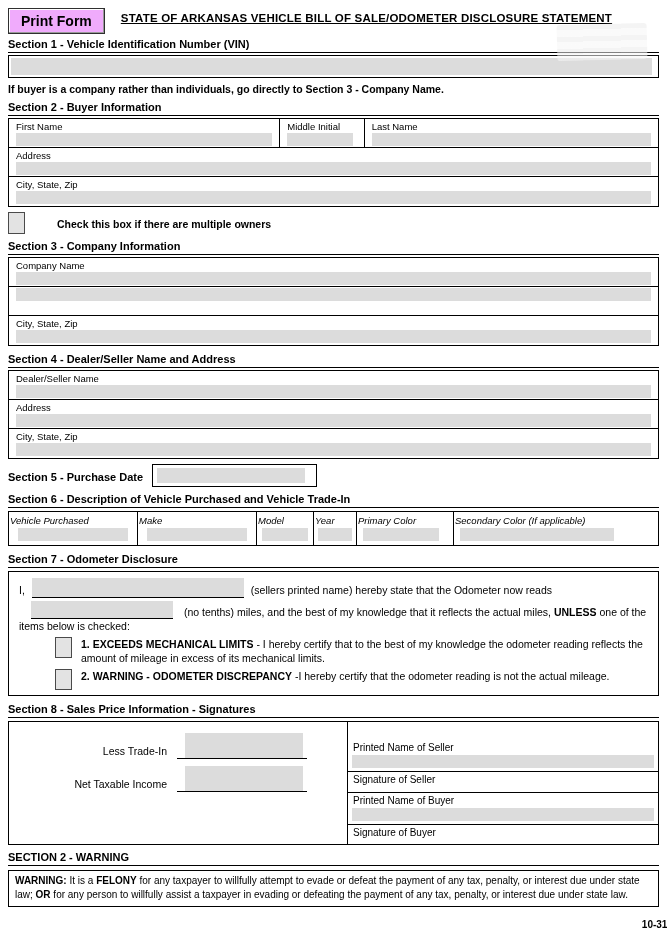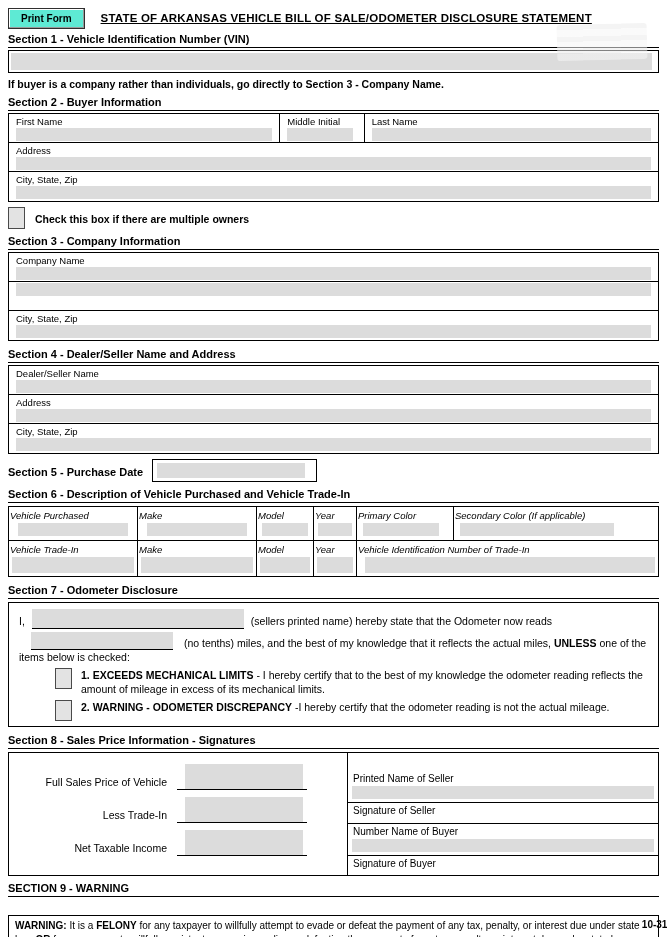--- a/index.html
+++ b/index.html
@@ -4,22 +4,22 @@
 <style>
   html,body { margin:0; padding:0; background:#fff; }
   .page {
     position:relative; width:667px; height:937px; box-sizing:border-box;
     padding:8px 8px 0 8px; overflow:hidden; background:#fff; color:#000;
     font-family:"Liberation Sans", sans-serif;
   }
   
   .header { display:flex; align-items:flex-start; }
   .print-btn {
-    font-family:"Liberation Sans",sans-serif; font-size:10px; font-weight:bold;
-    padding:4px 12px; background:#5eead4; border:1.5px solid #2f2f2f;
+    font-family:"Liberation Sans",sans-serif; font-size:14px; font-weight:bold;
+    padding:4px 12px; background:#f0abfc; border:1.5px solid #2f2f2f;
     box-shadow: inset -1px -1px 0 #9a9a9a, inset 1px 1px 0 #ffffff; cursor:pointer;
   }
   .title { font-size:11.5px; font-weight:bold; text-decoration:underline; margin-left:16px; margin-top:4px; letter-spacing:0.2px; }
   .watermark { position:absolute; top:24px; right:20px; width:90px; height:36px; opacity:0.55;
     background:repeating-linear-gradient(0deg,#f6f6f6 0 7px,#ebebeb 7px 12px); transform:rotate(-1.5deg); border-radius:3px; }
   
   .sec-head { font-size:11px; font-weight:bold; border-bottom:1.5px solid #000; padding:2px 0 2px 0; }
   .mt2{margin-top:2px}.mt4{margin-top:4px}.mt5{margin-top:5px}
   
   .fbox { border:1.5px solid #000; margin-top:2px; }
@@ -31,21 +31,21 @@
   .cell { box-sizing:border-box; padding-top:1px; height:100%; }
   .c-first { width:41.8%; border-right:1.5px solid #000; }
   .c-mid { width:13.0%; border-right:1.5px solid #000; }
   .c-mid .finput { margin-right:11px; }
   .c-last { width:45.2%; }
   
   .vin-box { border:1.5px solid #000; height:23px; box-sizing:border-box; padding:2px 6px 2px 2px; margin-top:2px; }
   .vin-box .fill { height:100%; background:#dcdcdc; }
   .bold-note { font-size:10.5px; font-weight:bold; margin-top:5px; }
   
-  .chk-row { display:flex; align-items:flex-end; margin-top:4px; height:23px; }
+  .chk-row { display:flex; align-items:flex-end; margin-top:4px; height:23px;gap:22px; }
   .checkbox { width:17px; height:22px; background:#e3e3e3; border:1.5px solid #4a4a4a; box-sizing:border-box; flex:none; cursor:pointer; }
   .chk-label { font-size:10.5px; font-weight:bold; margin-left:10px; padding-bottom:4px; }
   
   .pd-row { display:flex; align-items:flex-end; margin-top:5px; }
   .pd-label { font-size:11px; font-weight:bold; padding-bottom:4px; }
   .pd-box { border:1.5px solid #000; width:165px; height:23px; box-sizing:border-box; margin-left:9px; padding:3px 11px 3px 4px; }
   .pd-box .fill { height:100%; background:#dcdcdc; }
   
   .veh-table { width:100%; border-collapse:collapse; margin-top:3px; table-layout:fixed; }
   .veh-table td { border:1.5px solid #000; padding:0; vertical-align:top; }
@@ -69,21 +69,21 @@
   .money-row { display:flex; align-items:flex-end; height:27px; margin-top:6px; }
   .money-label { flex:1; text-align:right; font-size:10.5px; padding-bottom:2px; white-space:nowrap; }
   .money-field { width:130px; box-sizing:border-box; margin:0 40px 0 10px; border-bottom:1.5px solid #000; padding:0 4px 0 8px; flex:none; }
   .money-field .fill { height:25px; background:#dcdcdc; }
   .sales-right { flex:1; display:flex; flex-direction:column;margin-top:18px; }
   .sig-row { flex:1; border-bottom:1.5px solid #000; box-sizing:border-box; padding-top:1px; }
   .sales-right .sig-row:last-child { border-bottom:none; }
   .sig-label { font-size:10px; padding:1px 5px 0; }
   .sig-input { height:13px; background:#dcdcdc; margin:2px 4px 3px; }
   
-  .warn-box { border:1.5px solid #000; margin-top:18px; padding:3px 6px 5px; font-size:10px; line-height:13.5px; }
+  .warn-box { border:1.5px solid #000; margin-top:4px; padding:3px 6px 5px; font-size:10px; line-height:13.5px; }
   b { font-weight:bold; }
   
   .footer-note { position:absolute; left:8px; bottom:7px; font-size:10.5px; font-weight:bold; }
   .form-number { position:absolute; right:-6px; bottom:7px; font-size:10px; font-weight:bold; }
 </style>
 </head>
 <body>
 
 <div class="page">
 
@@ -199,42 +199,20 @@
       </td>
       <td>
         <div class="tlabel">Primary Color</div>
         <div class="tinput" style="margin:1px 14px 4px 6px"></div>
       </td>
       <td>
         <div class="tlabel">Secondary Color (If applicable)</div>
         <div class="tinput" style="margin:1px 44px 4px 6px"></div>
       </td>
     </tr>
-    <tr class="r2">
-      <td>
-        <div class="tlabel">Vehicle Trade-In</div>
-        <div class="tinput"></div>
-      </td>
-      <td>
-        <div class="tlabel">Make</div>
-        <div class="tinput"></div>
-      </td>
-      <td>
-        <div class="tlabel">Model</div>
-        <div class="tinput"></div>
-      </td>
-      <td>
-        <div class="tlabel">Year</div>
-        <div class="tinput"></div>
-      </td>
-      <td colspan="2">
-        <div class="tlabel">Vehicle Identification Number of Trade-In</div>
-        <div class="tinput" style="margin:1px 3px 3px 8px"></div>
-      </td>
-    </tr>
   </tbody>
     </table>
 
   <div class="sec-head mt5">Section 7 - Odometer Disclosure</div>
   <div class="odo-box">
     <div class="odo-line1">
       <span>I,</span>
       <div class="ofield f1"></div>
       <span>(sellers printed name) hereby state that the Odometer now reads</span>
     </div>
@@ -259,26 +237,20 @@
         <b>WARNING - ODOMETER DISCREPANCY</b>
         <span>-I hereby certify that the odometer reading is not the actual mileage.</span>
       </div>
     </div>
   </div>
 
   <div class="sec-head mt5">Section 8 - Sales Price Information - Signatures</div>
   <div class="sales-box">
     <div class="sales-left">
       <div class="money-row">
-        <div class="money-label">Full Sales Price of Vehicle</div>
-        <div class="money-field">
-          <div class="fill"></div>
-        </div>
-      </div>
-      <div class="money-row">
         <div class="money-label">Less Trade-In</div>
         <div class="money-field">
           <div class="fill"></div>
         </div>
       </div>
       <div class="money-row">
         <div class="money-label">Net Taxable Income</div>
         <div class="money-field">
           <div class="fill"></div>
         </div>
@@ -286,30 +258,30 @@
     </div>
     <div class="sales-right">
       <div class="sig-row">
         <div class="sig-label">Printed Name of Seller</div>
         <div class="sig-input"></div>
       </div>
       <div class="sig-row">
         <div class="sig-label">Signature of Seller</div>
       </div>
       <div class="sig-row">
-        <div class="sig-label">Number Name of Buyer</div>
+        <div class="sig-label">Printed Name of Buyer</div>
         <div class="sig-input"></div>
       </div>
       <div class="sig-row">
         <div class="sig-label">Signature of Buyer</div>
       </div>
     </div>
   </div>
 
-  <div class="sec-head mt4">SECTION 9 - WARNING</div>
+  <div class="sec-head mt4">SECTION 2 - WARNING</div>
   <div class="warn-box">
     <b>WARNING:</b>
     <span>It is a</span>
     <b>FELONY</b>
     <span>for any taxpayer to willfully attempt to evade or defeat the payment of any tax, penalty, or interest due under state law;</span>
     <b>OR</b>
     <span>for any person to willfully assist a taxpayer in evading or defeating the payment of any tax, penalty, or interest due under state law.</span>
   </div>
 
   <div class="form-number">10-313</div>

